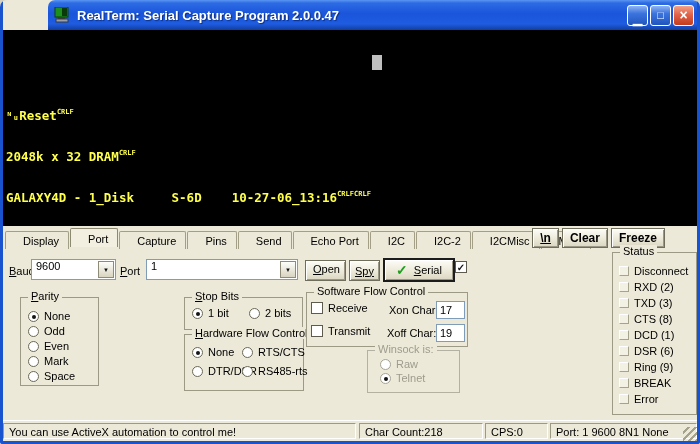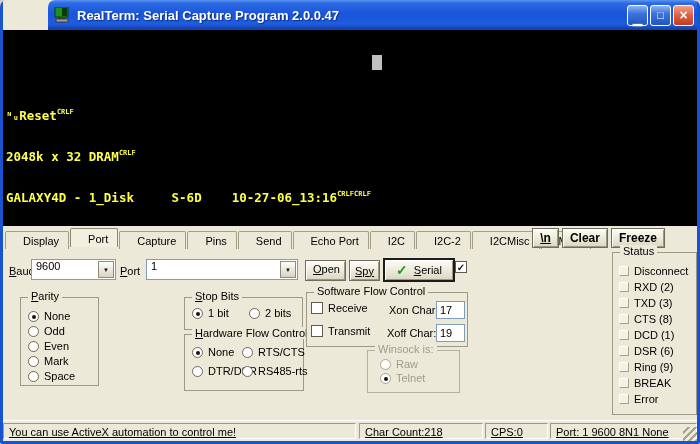--- a/index.html
+++ b/index.html
@@ -68,21 +68,21 @@
   .grp .leg{position:absolute;top:-8px;left:7px;background:#ECE9D8;padding:0 3px;white-space:nowrap;}
   .grp.dis{border-color:#b3b1a2;color:#9e9c8d;}
   .edit{position:absolute;height:18px;background:#fff;border:1px solid #7F9DB9;
     font-size:11px;padding:1px 3px;font-family:"Liberation Sans",sans-serif;}
   .led{display:inline-block;width:10px;height:10px;background:#F3F1E4;
     border:1px solid #a5a38c;border-top-color:#fff;border-left-color:#fff;flex:0 0 auto;}
   
   .statusbar{position:absolute;left:3px;right:3px;bottom:3px;height:21px;background:#ECE9D8;
     border-top:1px solid #fff;}
   .sbcell{position:absolute;top:2px;height:16px;border:1px solid;
-    border-color:#9d9a84 #fff #fff #9d9a84;padding:2px 5px;white-space:nowrap;overflow:hidden;text-decoration:underline;}
+    border-color:#9d9a84 #fff #fff #9d9a84;padding:2px 5px;white-space:nowrap;overflow:hidden;}
   .grip{position:absolute;right:0;bottom:0;width:14px;height:14px;
     background:repeating-linear-gradient(135deg,transparent 0 3px,#a6a38d 3px 5px);}
 </style>
 </head>
 <body>
 
 <div class="window">
 
   <div class="titlebar">
     <span class="app-icon">

